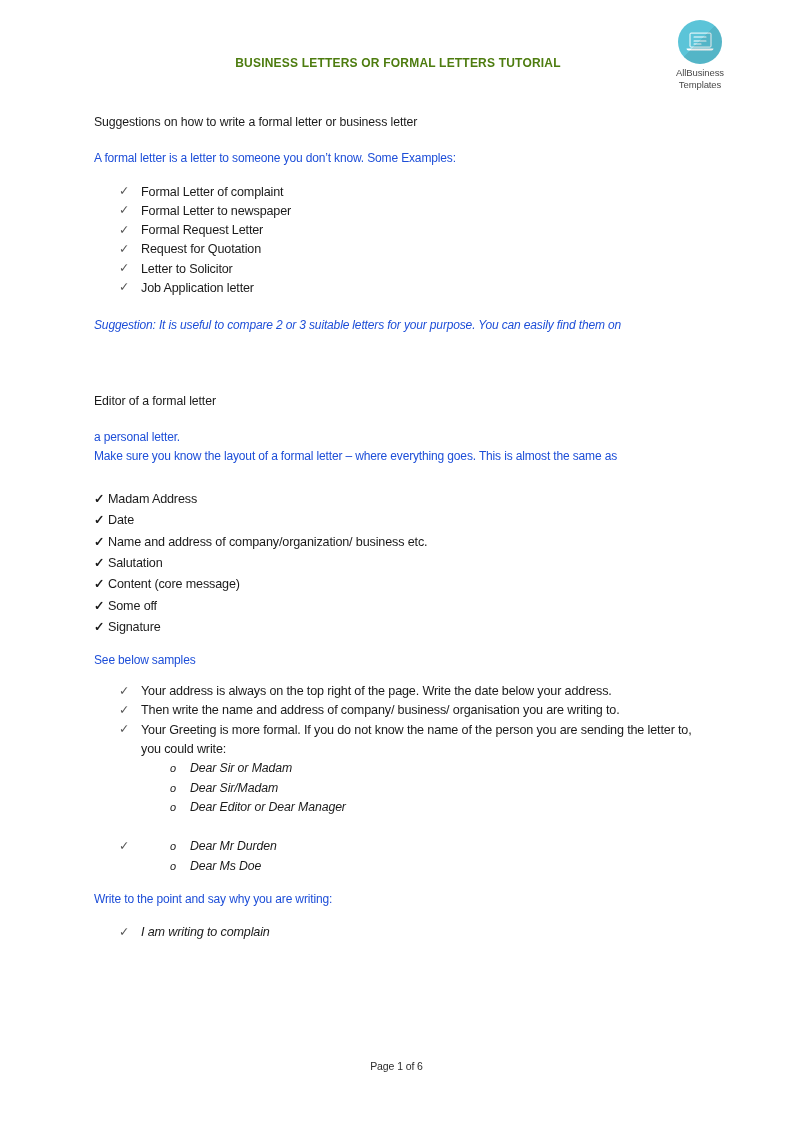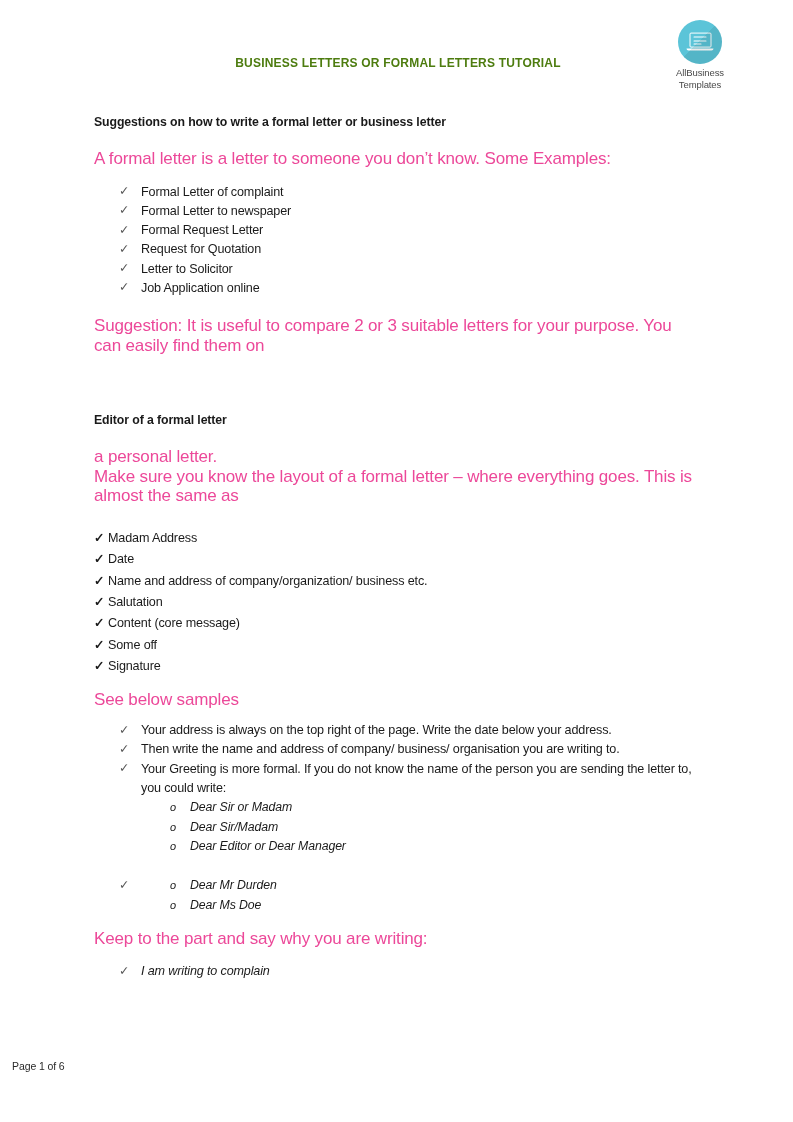--- a/index.html
+++ b/index.html
@@ -101,34 +101,35 @@
     text-align: center;
     font-size: 12px;
     font-weight: bold;
     color: #4d7c0f;
     margin-top: 56px;
     letter-spacing: 0.2px;
   }
 
   .h-sub {
     font-size: 12.3px;
-    font-weight: bold;
+    font-weight: normal;
     color: #1a1a1a;
     letter-spacing: -0.1px;
   }
 
   p.body {
-    font-size: 17px;
+    font-size: 12px;
     line-height: 19.5px;
-    color: #ec4899;
+    color: #1d4ed8;
     margin: 0;
     letter-spacing: -0.15px;
   }
 
   p.italic {
+    font-style: italic;
   }
 
   
   ul.chk {
     list-style: none;
     margin: 0;
     padding: 0;
   }
   ul.chk > li {
     position: relative;
@@ -191,24 +192,24 @@
     font-size: 11px;
     font-style: italic;
     color: #1a1a1a;
   }
 
   .footer {
     position: absolute;
     left: 0;
     top: 1060px;
     width: 793px;
+    text-align: center;
     font-size: 10.5px;
     color: #2a2a2a;
     letter-spacing: -0.1px;
-    padding-left: 12px;
   }
   .sp-12 { height: 12px; }
   .sp-14 { height: 14px; }
   .sp-18 { height: 18px; }
   .sp-20 { height: 20px; }
   .sp-22 { height: 22px; }
   .sp-45 { height: 45px; }
 </style>
 </head>
 <body>
@@ -261,21 +262,21 @@
       <li>
         <span class="chk-mark">✓</span>
         <span>Request for Quotation</span>
       </li>
       <li>
         <span class="chk-mark">✓</span>
         <span>Letter to Solicitor</span>
       </li>
       <li>
         <span class="chk-mark">✓</span>
-        <span>Job Application online</span>
+        <span>Job Application letter</span>
       </li>
     </ul>
 
     <div class="sp-18"></div>
 
     <p class="body italic">Suggestion: It is useful to compare 2 or 3 suitable letters for your purpose. You can easily find them on</p>
 
     <div style="height:58px"></div>
 
     <div class="h-sub">Editor of a formal letter</div>
@@ -368,21 +369,21 @@
         <span>Dear Mr Durden</span>
       </li>
       <li>
         <span class="circ">o</span>
         <span>Dear Ms Doe</span>
       </li>
     </ul>
 
     <div class="sp-14"></div>
 
-    <p class="body">Keep to the part and say why you are writing:</p>
+    <p class="body">Write to the point and say why you are writing:</p>
 
     <div class="sp-14"></div>
 
     <ul class="chk">
       <li style="font-style:italic">
         <span class="chk-mark" style="font-style:normal">✓</span>
         <span>I am writing to complain</span>
       </li>
     </ul>
 

